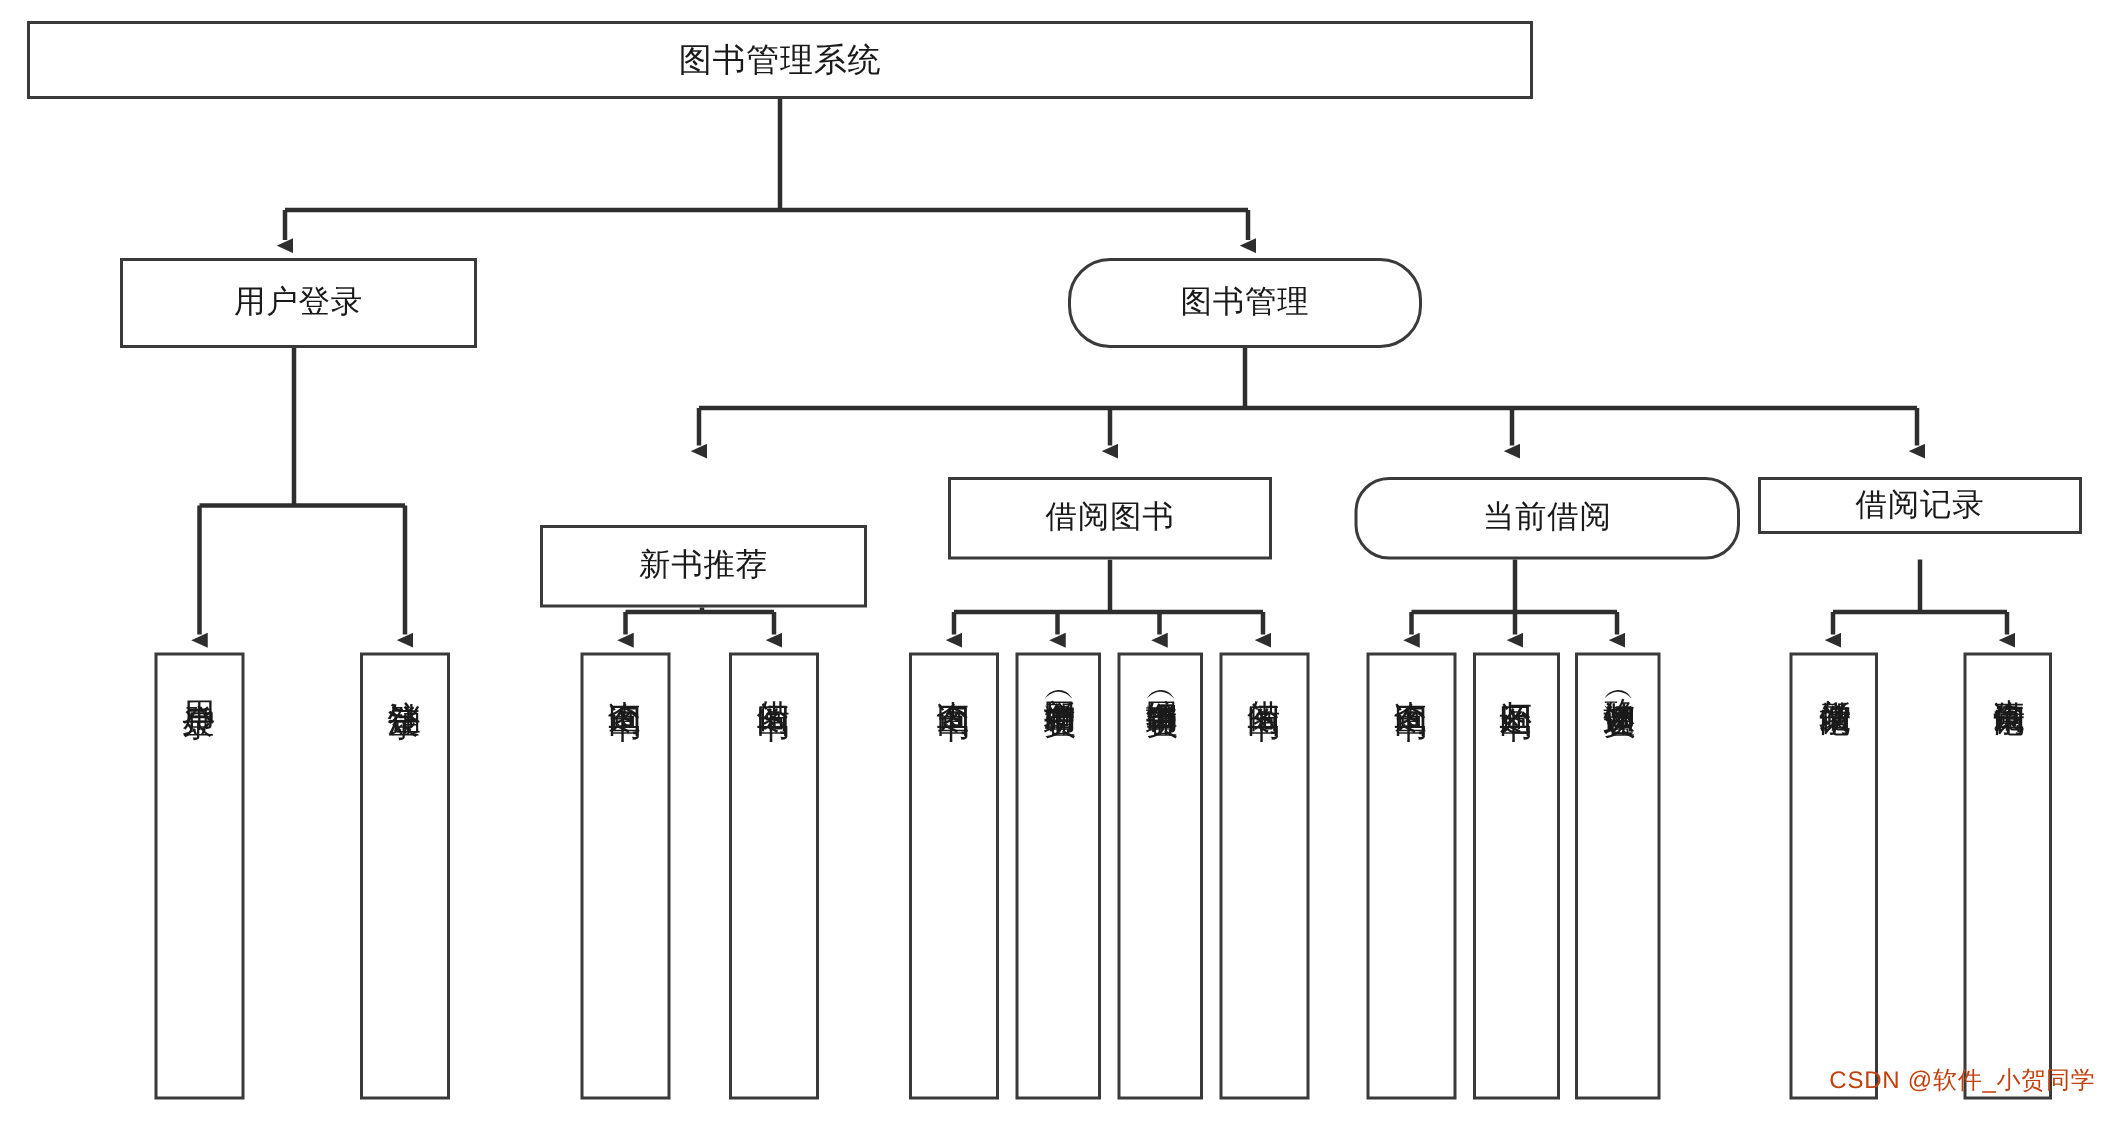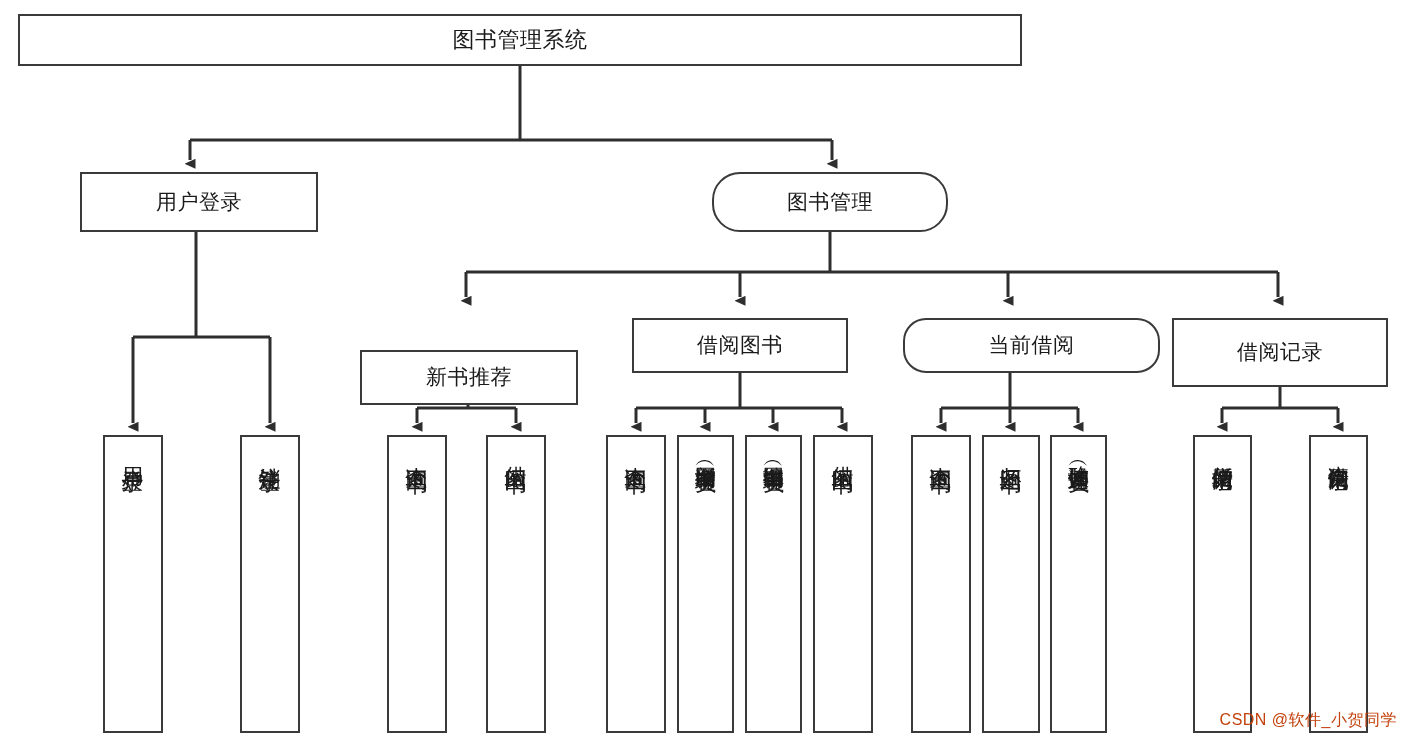--- a/index.html
+++ b/index.html
@@ -151,21 +151,21 @@
   </div>
 
   <div class="node h-node" style="left:632px; top:318px; width:216px; height:55px;">
     <span class="lbl">借阅图书</span>
   </div>
 
   <div class="node h-node" style="left:903px; top:318px; width:257px; height:55px;border-radius:23px;">
     <span class="lbl">当前借阅</span>
   </div>
 
-  <div class="node h-node" style="left:1172px; top:318px; width:216px; height:69px;">
+  <div class="node h-node" style="left:1172px; top:318px; width:216px; height:38px;">
     <span class="lbl">借阅记录</span>
   </div>
 
   <div class="node v-node" style="left:103px; top:435px; width:60px; height:298px;">
     <span class="lbl">用户登录</span>
   </div>
 
   <div class="node v-node" style="left:240px; top:435px; width:60px; height:298px;">
     <span class="lbl">注销登录</span>
   </div>

